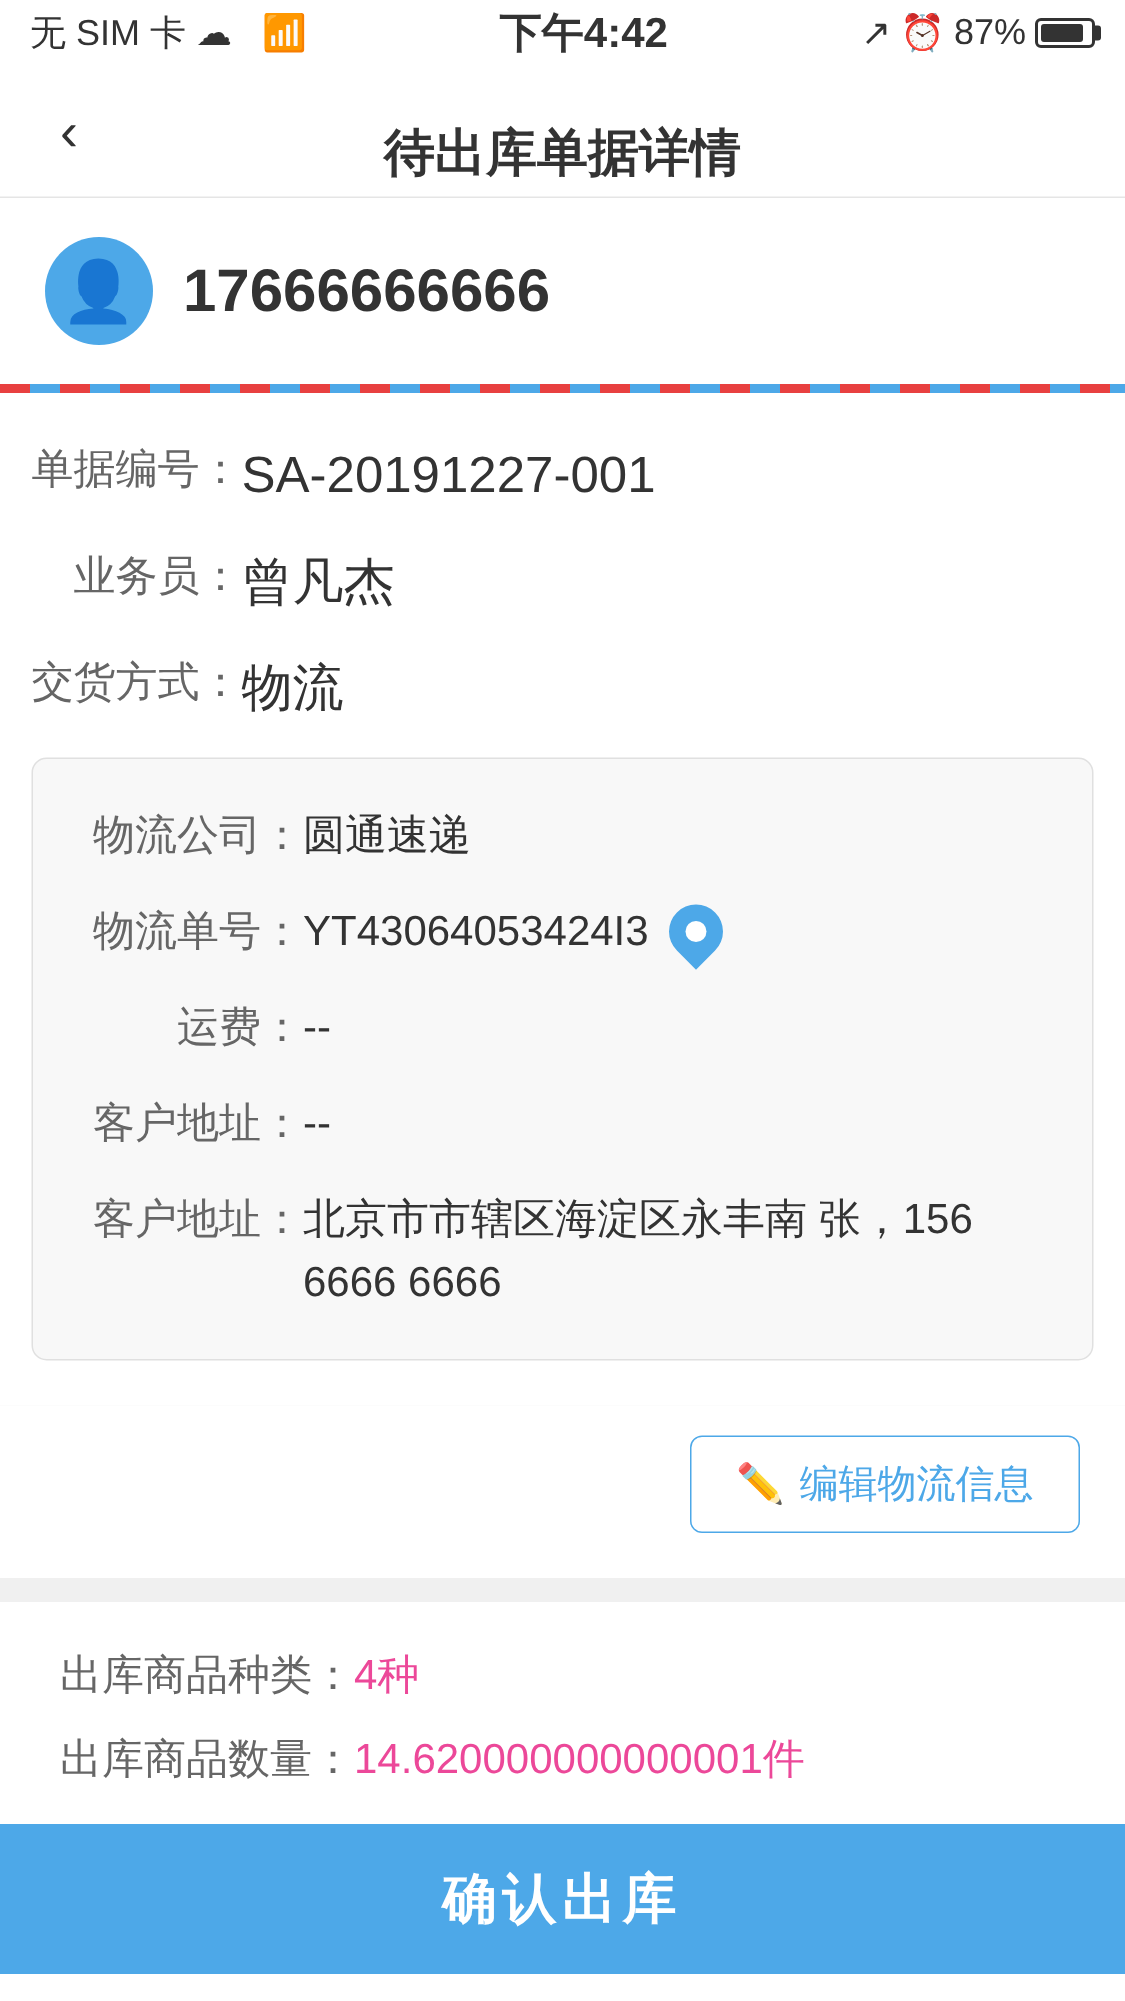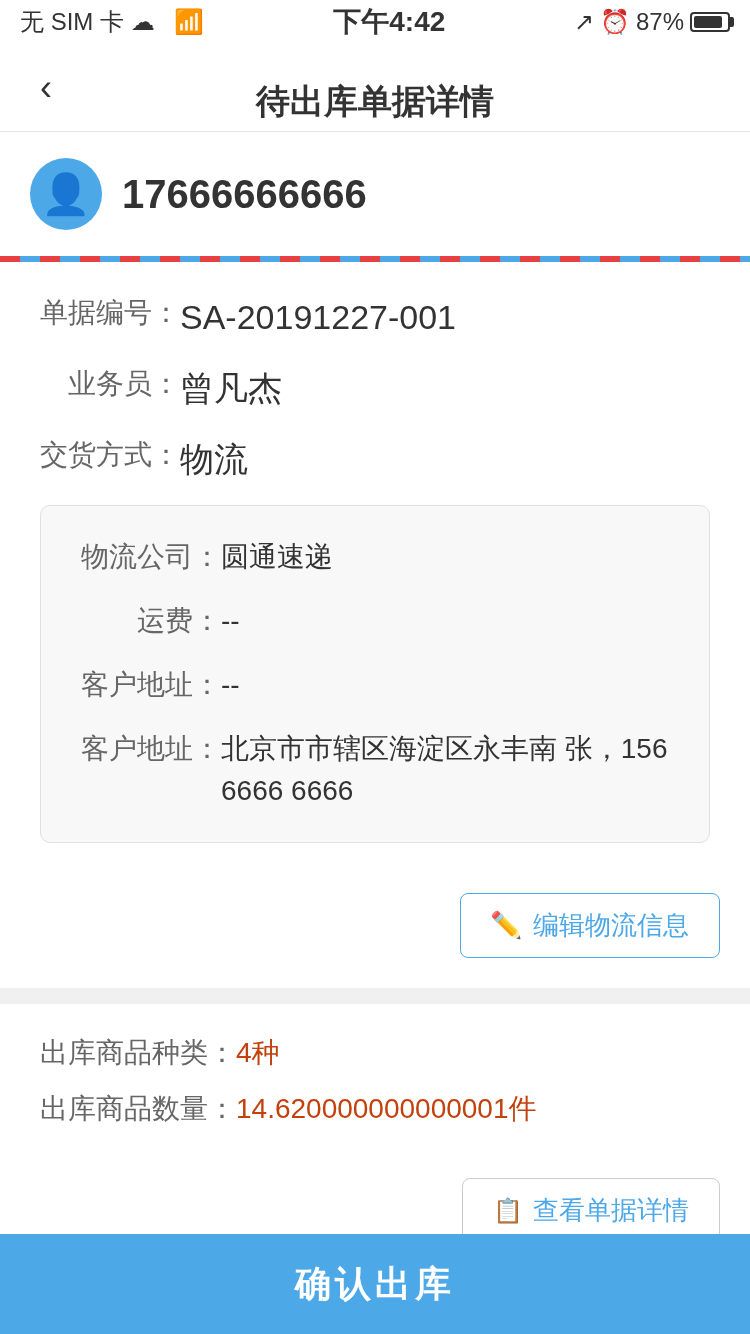--- a/index.html
+++ b/index.html
@@ -86,21 +86,21 @@
         #e84040 0px, #e84040 20px,
         #4da8e8 20px, #4da8e8 40px,
         #e84040 40px, #e84040 60px,
         #4da8e8 60px, #4da8e8 80px
       );
     }
 
     
     .info-section {
       background: #fff;
-      padding: 30px 40px;
+      padding: 30px 21px;
       margin-top: 0;
     }
     .info-row {
       display: flex;
       align-items: flex-start;
       margin-bottom: 20px;
       line-height: 1.5;
     }
     .info-row:last-child { margin-bottom: 0; }
     .info-label {
@@ -204,21 +204,21 @@
       margin-bottom: 18px;
     }
     .goods-row:last-child { margin-bottom: 0; }
     .goods-label {
       color: #666;
       font-size: 28px;
       min-width: 160px;
       flex-shrink: 0;
     }
     .goods-value {
-      color: #c2410c;
+      color: #ec4899;
       font-size: 28px;
     }
 
     
     .view-detail-btn-row {
       display: flex;
       justify-content: flex-end;
       padding: 20px 30px 30px 30px;
       background: #fff;
     }
@@ -235,21 +235,21 @@
       cursor: pointer;
     }
     .doc-icon { font-size: 24px; }
 
     
     .confirm-btn-wrap {
       width: 750px;
       background: #f0f0f0;
       padding: 0;
       position: fixed;
-      bottom: 0;
+      bottom: 18px;
       left: 0;
     }
     .confirm-btn {
       width: 750px;
       height: 100px;
       background: #4da8e8;
       border: none;
       color: #fff;
       font-size: 36px;
       font-weight: 600;
@@ -312,20 +312,27 @@
       <span class="info-label">交货方式：</span>
       <span class="info-value">物流</span>
     </div>
 
     <div class="logistics-card">
       <div class="logistics-row">
         <span class="logistics-label">物流公司：</span>
         <span class="logistics-value">圆通速递</span>
       </div>
       <div class="logistics-row">
+        <span class="logistics-label">物流单号：</span>
+        <span class="logistics-value tracking">
+          <span>YT43064053424I3</span>
+          <span class="location-icon"></span>
+        </span>
+      </div>
+      <div class="logistics-row">
         <span class="logistics-label">运费：</span>
         <span class="logistics-value">--</span>
       </div>
       <div class="logistics-row">
         <span class="logistics-label">客户地址：</span>
         <span class="logistics-value">--</span>
       </div>
       <div class="logistics-row">
         <span class="logistics-label">客户地址：</span>
         <span class="logistics-value">北京市市辖区海淀区永丰南  张，156 6666 6666</span>

